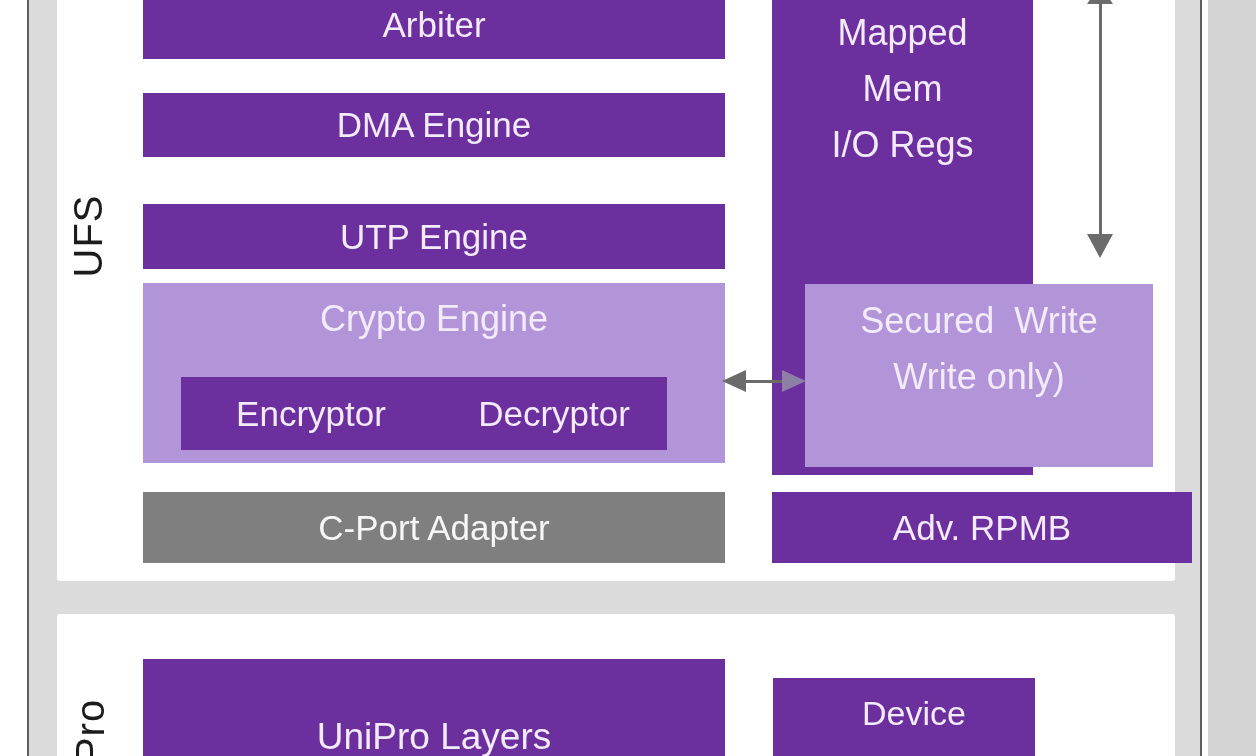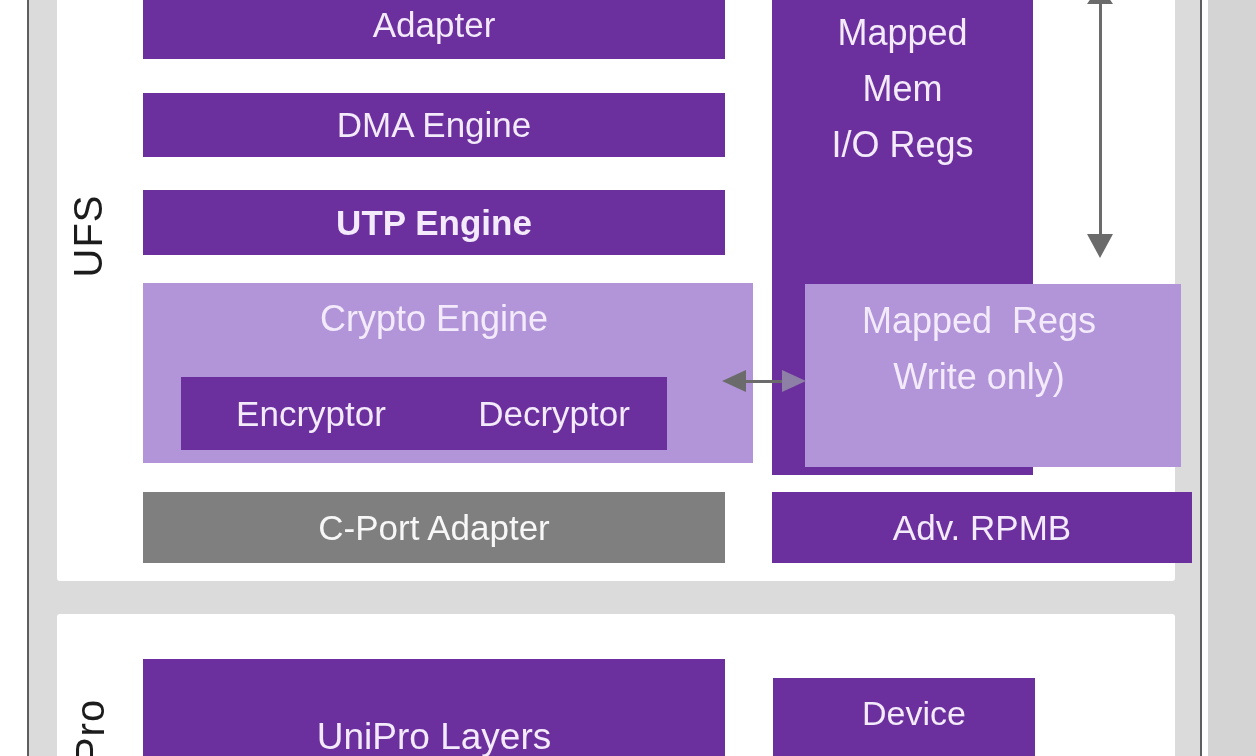--- a/index.html
+++ b/index.html
@@ -44,21 +44,21 @@
   .block {
     box-sizing: border-box;
     display: flex;
     align-items: center;
     justify-content: center;
     text-align: center;
     color: #f3eafb;
     font-size: 35px;
   }
   .dark  { background: #6c2f9e; }
-  .light { background: #b295d8; padding-left: 28px; }
+  .light { background: #b295d8; }
   .grayb { background: #7f7f7f; color: #f7f7f7; }
 
   .lines { display: block; text-align: center; }
   .lines .ln { display: block; line-height: 56px; white-space: pre; }
 
   
   .arrow-line { background: #6b6b6b; }
   .tri { width: 0; height: 0; }
   .tri-up    { border-left: 13px solid transparent; border-right: 13px solid transparent; border-bottom: 19px solid #6b6b6b; }
   .tri-down  { border-left: 13px solid transparent; border-right: 13px solid transparent; border-top: 24px solid #6b6b6b; }
@@ -69,28 +69,28 @@
 <body>
 
 <div class="abs outer-frame"></div>
 <div class="abs right-strip"></div>
 
 <div class="abs panel panel-ufs"></div>
 
 <div class="abs vlabel" style="left:88px; top:236px;">UFS</div>
 
 <div class="abs block dark" style="left:143px; top:-10px; width:582px; height:69px;">
-  <span>Adapter</span>
+  <span>Arbiter</span>
 </div>
 
 <div class="abs block dark" style="left:143px; top:93px; width:582px; height:64px;justify-content:center;">
   <span>DMA Engine</span>
 </div>
 
-<div class="abs block dark" style="left:143px; top:190px; width:582px; height:65px;font-weight:bold;">
+<div class="abs block dark" style="left:143px; top:204px; width:582px; height:65px;">
   <span>UTP Engine</span>
 </div>
 
 <div class="abs light" style="left:143px; top:283px; width:582px; height:180px;">
   <div class="abs" style="left:0; top:15px; width:582px; text-align:center; color:#f3eafb; font-size:36px;">Crypto Engine</div>
 </div>
 
 <div class="abs block dark" style="left:181px; top:377px; width:260px; height:73px;">
   <span>Encryptor</span>
 </div>
@@ -106,21 +106,21 @@
 <div class="abs dark" style="left:772px; top:-45px; width:261px; height:520px;">
   <div class="lines abs" style="left:0; top:50px; width:261px; color:#f3eafb; font-size:36px;">
     <span class="ln">Mapped</span>
     <span class="ln">Mem</span>
     <span class="ln">I/O Regs</span>
   </div>
 </div>
 
 <div class="abs light" style="left:805px; top:284px; width:348px; height:183px;">
   <div class="lines abs" style="left:0; top:9px; width:348px; color:#f3eafb; font-size:36px;">
-    <span class="ln">Mapped  Regs</span>
+    <span class="ln">Secured  Write</span>
     <span class="ln">Write only)</span>
   </div>
 </div>
 
 <div class="abs block dark" style="left:772px; top:492px; width:420px; height:71px;">
   <span>Adv. RPMB</span>
 </div>
 
 <div>
   <div class="abs tri tri-up" style="left:1087px; top:-15px;"></div>

